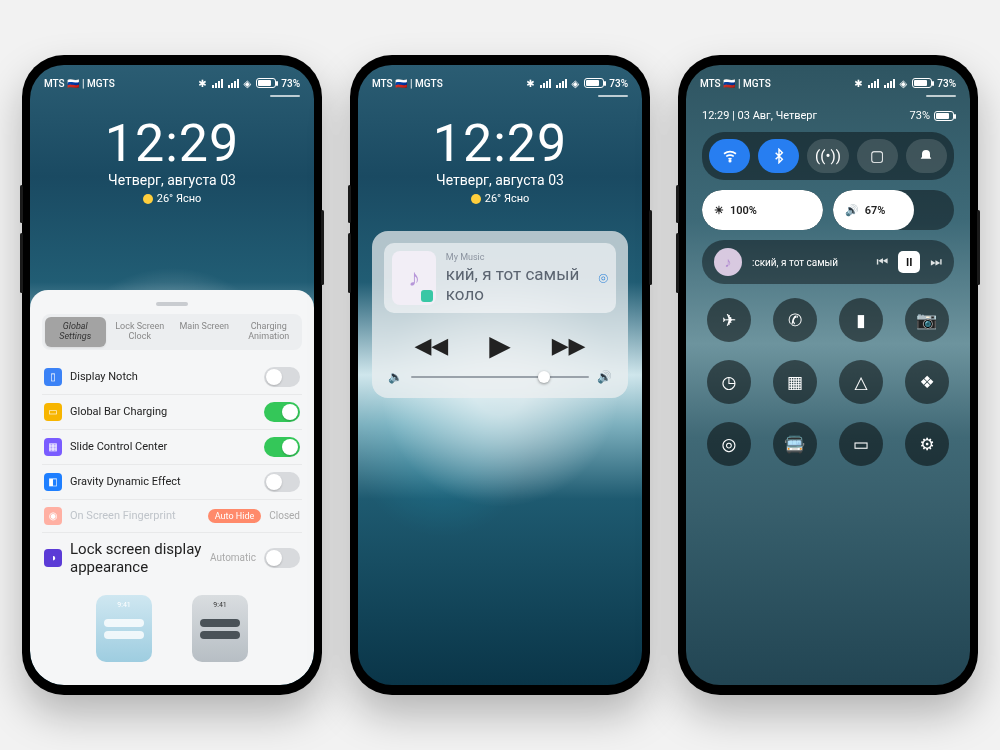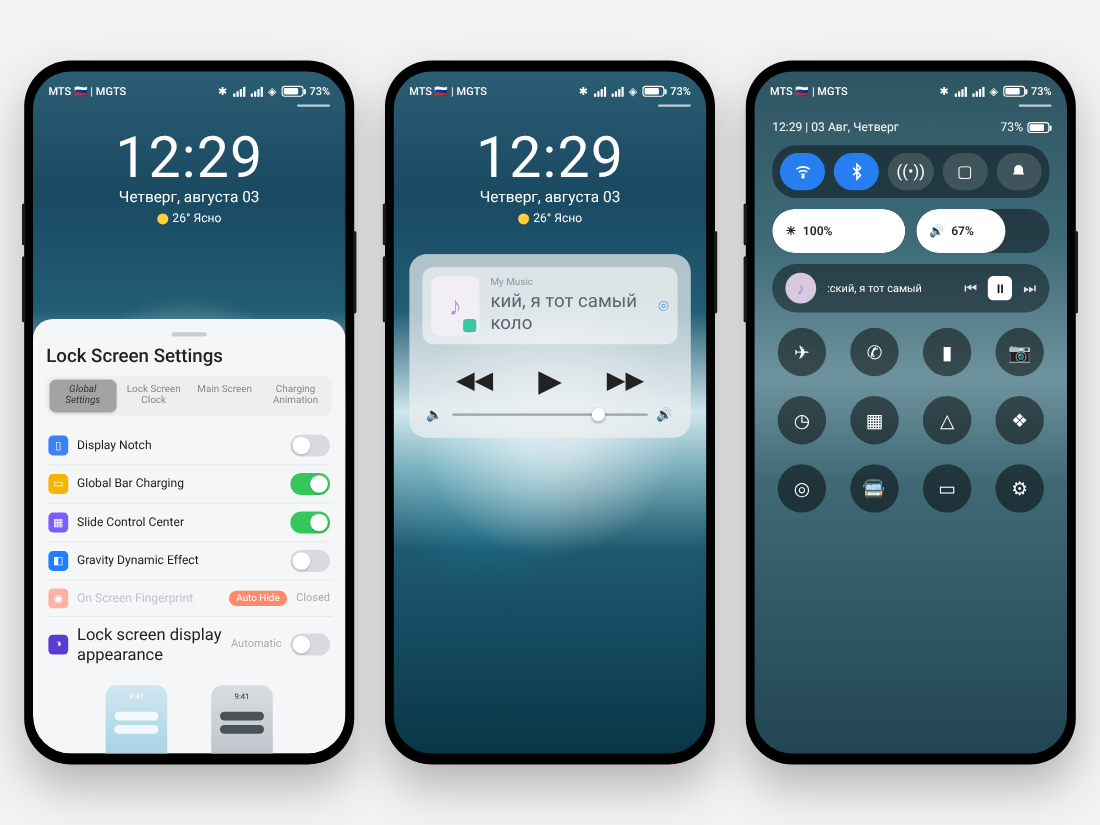--- a/index.html
+++ b/index.html
@@ -58,21 +58,21 @@
   .row .lab { flex:1; }
   .row .pill { font-size:9px; background:#ff8a6b; color:#fff; padding:2px 7px; border-radius:9px; }
   .row .muted { font-size:10px; color:#aaa; }
   .tgl { width:36px; height:20px; border-radius:10px; background:#d8dadd; position:relative; }
   .tgl::after{content:"";position:absolute; top:2px; left:2px; width:16px; height:16px; background:#fff; border-radius:50%; box-shadow:0 1px 2px rgba(0,0,0,.2);}
   .tgl.on { background:#34c759; }
   .tgl.on::after{ left:auto; right:2px; }
   
   .themes { display:flex; justify-content:center; gap:40px; margin-top:12px; }
   .thm { text-align:center; font-size:11px; }
-  .thm .card { width:56px; height:80px; border-radius:10px; margin-bottom:6px; position:relative; overflow:hidden; }
+  .thm .card { width:56px; height:67px; border-radius:10px; margin-bottom:6px; position:relative; overflow:hidden; }
   .thm.light .card{ background:linear-gradient(#cfe7f1,#9ecde0); }
   .thm.dark  .card{ background:linear-gradient(#d9dde0,#b7bec4); }
   .thm .card::before, .thm .card::after{content:"";position:absolute;left:8px;right:8px;height:8px;border-radius:4px;}
   .thm.light .card::before{top:24px;background:rgba(255,255,255,.8);}
   .thm.light .card::after{top:36px;background:rgba(255,255,255,.8);}
   .thm.dark .card::before{top:24px;background:#4a5258;}
   .thm.dark .card::after{top:36px;background:#4a5258;}
   .thm .t9{position:absolute;top:6px;left:0;right:0;font-size:7px;color:#fff;}
   
   
@@ -160,21 +160,20 @@
       <div class="time">12:29</div>
       <div class="date">Четверг, августа 03</div>
       <div class="wx">
           <span class="sun"></span>
           <span>26° Ясно</span>
         </div>
     </div>
 
     <div class="sheet">
       <div class="handle"></div>
-      <h2>Lock Screen Settings</h2>
       <div class="tabs">
         <div class="on">Global Settings</div>
         <div>Lock Screen Clock</div>
         <div>Main Screen</div>
         <div>Charging Animation</div>
       </div>
       <div class="rows">
         <div class="row">
           <div class="ic" style="background:#3b82f6">▯</div>
           <div class="lab">Display Notch</div>

